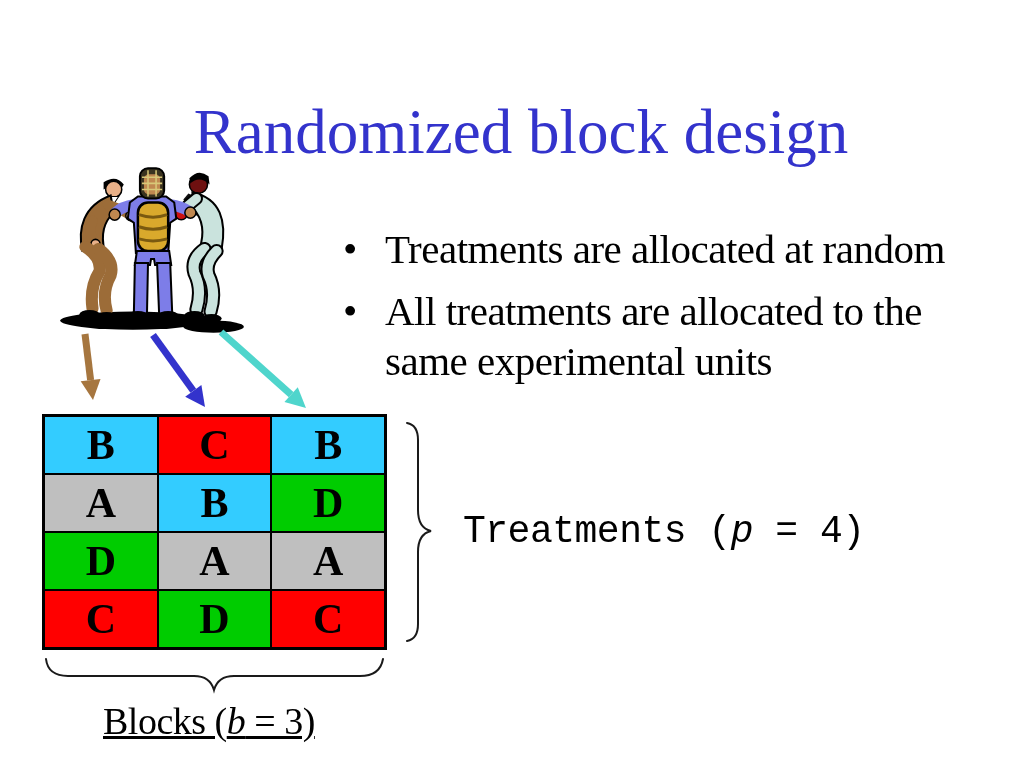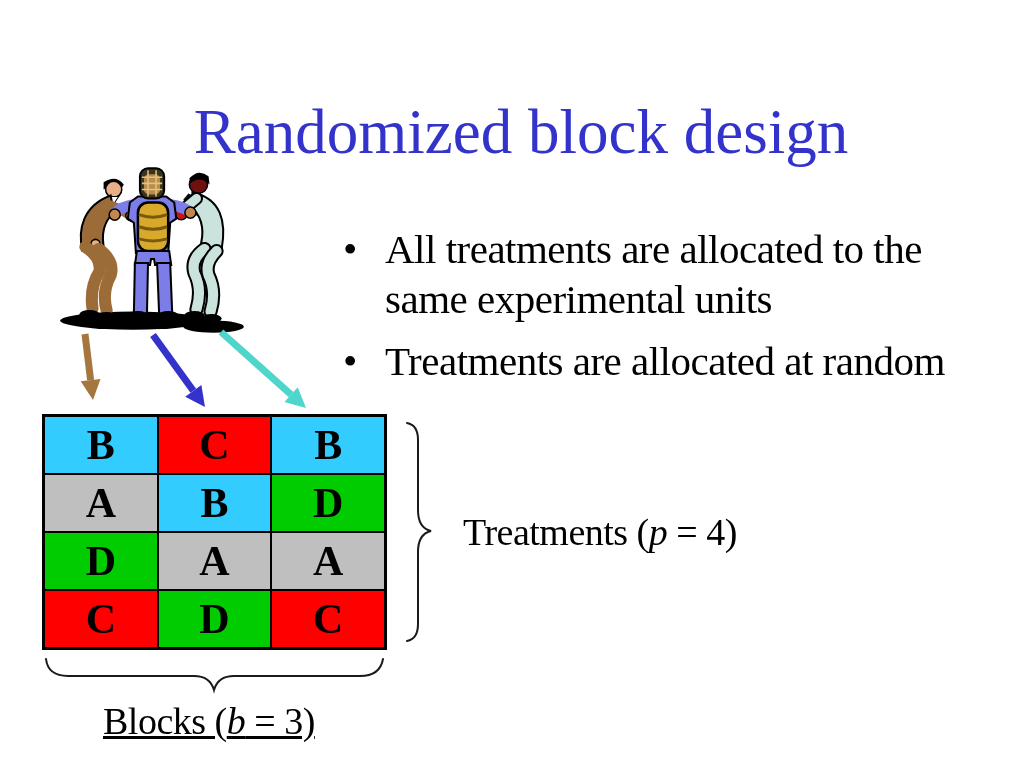--- a/index.html
+++ b/index.html
@@ -27,21 +27,21 @@
     box-sizing:border-box;border:3px solid #000;background:#000;
     display:grid;grid-template-columns:repeat(3,1fr);grid-template-rows:repeat(4,1fr);
     gap:2px;
   }
   .cell{display:flex;align-items:center;justify-content:center;
     font-weight:bold;font-size:42px;color:#000;}
 
   .label{position:absolute;font-size:38px;letter-spacing:-0.5px;color:#000;}
   .label span{white-space:pre;}
   .it{font-style:italic;}
-  .treatments-label{left:454px;top:510px;}
+  .treatments-label{left:454px;top:510px;font-family:Liberation Mono, monospace;}
   .blocks-label{left:94px;top:699px;text-decoration:underline;}
 </style>
 </head>
 <body>
 
 <div class="slide">
 
   <div class="title" style="color: rgb(51, 51, 204);">Randomized block design</div>
 
   <svg class="clipart" style="left:28px;top:162px;" width="222" height="182" viewBox="0 0 220 180">
@@ -102,22 +102,22 @@
   <svg class="arrows" style="left:30px;top:320px;" width="290" height="95" viewBox="0 0 290 95">
       <line x1="46" y1="14" x2="51.593372649615254" y2="60.14532435932583" stroke="#A6763F" stroke-width="7"></line>
       <polygon points="54,80 41.666034829278175,61.34863803451821 61.520710469952334,58.94201068413346" fill="#A6763F"></polygon>
       <line x1="114" y1="15" x2="154.29018892311282" y2="70.78641543200237" stroke="#3333CC" stroke-width="7"></line>
       <polygon points="166,87 146.18339663911402,76.64132097044596 162.39698120711162,64.93150989355878" fill="#3333CC"></polygon>
       <line x1="182" y1="12" x2="252.09058709971094" y2="74.6692308185651" stroke="#4FD5CC" stroke-width="7"></line>
       <polygon points="267,88 245.4252025089935,82.12393726870962 258.7559716904284,67.21452436842057" fill="#4FD5CC"></polygon>
     </svg>
 
   <ul class="bullets">
+      <li class="bullet-item">Treatments are allocated at random</li>
       <li class="bullet-item">All treatments are allocated to the same experimental units</li>
-      <li class="bullet-item">Treatments are allocated at random</li>
     </ul>
 
   <div class="grid">
       <div class="cell" style="background: rgb(51, 204, 255);">
         <span>B</span>
       </div>
       <div class="cell" style="background: rgb(255, 0, 0);">
         <span>C</span>
       </div>
       <div class="cell" style="background: rgb(51, 204, 255);">

